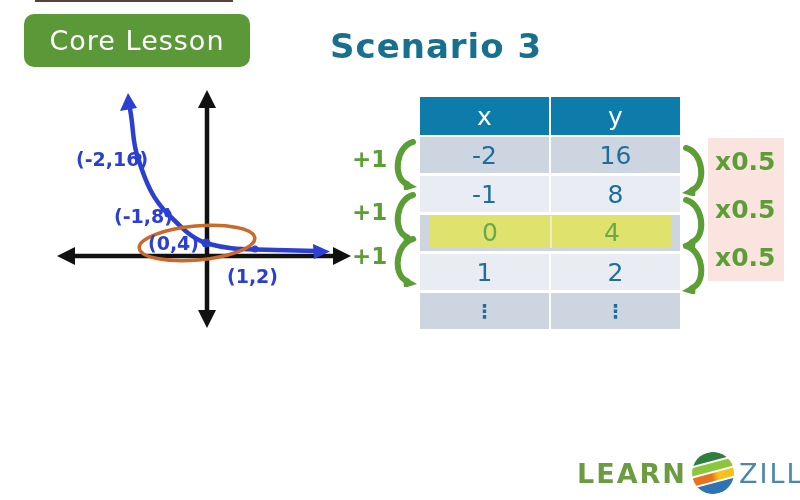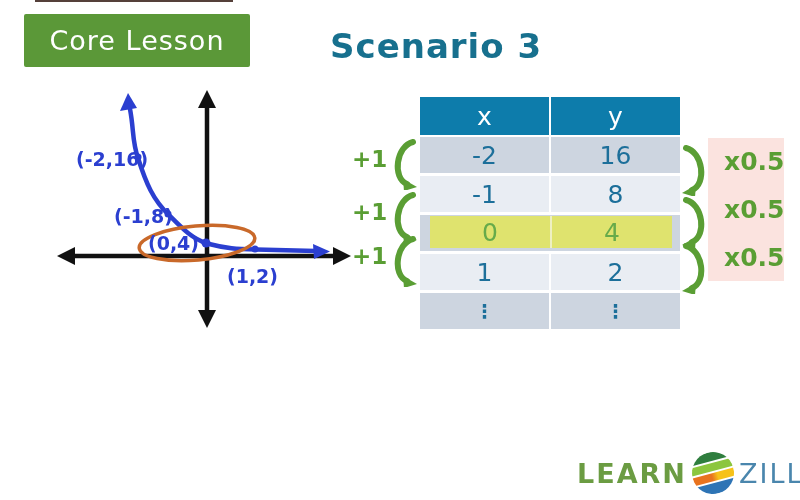--- a/index.html
+++ b/index.html
@@ -4,21 +4,21 @@
 <style>
   html,body { margin:0; padding:0; }
   .stage {
     position:relative; width:800px; height:500px; background:#ffffff;
     font-family:"DejaVu Sans", sans-serif; overflow:hidden;
   }
   .top-line { position:absolute; left:35px; top:0; width:198px; height:2px; background:#55403a; }
 
   .badge {
     position:absolute; left:24px; top:14px; width:226px; height:53px;
-    background:#5b9838; color:#fff; font-size:27px; border-radius:2px;
+    background:#5b9838; color:#fff; font-size:27px; border-radius:10px;
     display:flex; align-items:center; justify-content:center; letter-spacing:1px;
   }
   .title {
     position:absolute; left:330px; top:26px; font-size:34px; color:#17708e;
     font-weight:600; letter-spacing:1px;
   }
 
   .graph { position:absolute; left:40px; top:85px; }
 
   
@@ -42,21 +42,21 @@
   .pg1 { left:352px; top:136px; }
   .pg2 { left:352px; top:189px; }
   .pg3 { left:352px; top:233px; }
 
   
   .pink {
     position:absolute; left:708px; top:138px; width:76px; height:143px;
     background:#fbe3df; display:flex; flex-direction:column; justify-content:space-between;
     padding:1px 0; box-sizing:border-box;
   }
-  .x05 { height:45px; display:flex; align-items:center; padding-left:16px;
+  .x05 { height:45px; display:flex; align-items:center; padding-left:7px;
          color:#5a9e34; font-size:25px; font-weight:600; }
   .rbr { position:absolute; }
   .rb1 { left:681px; top:142px; } .rb2 { left:681px; top:194px; } .rb3 { left:681px; top:240px; }
 
   .formula { position:absolute; left:316px; top:344px; color:#5f9e3e; font-size:36px; font-weight:600; }
   .formula .sup { font-size:19px; position:relative; top:-14px; margin-left:2px; }
 
   .logo { position:absolute; left:577px; top:452px; display:flex; align-items:center; gap:5px; }
   .logo-learn   { color:#6b9c42; font-size:27px; letter-spacing:2px; font-weight:700; }
   .logo-zillion { color:#4a86ad; font-size:27px; letter-spacing:2px; font-weight:500; }

